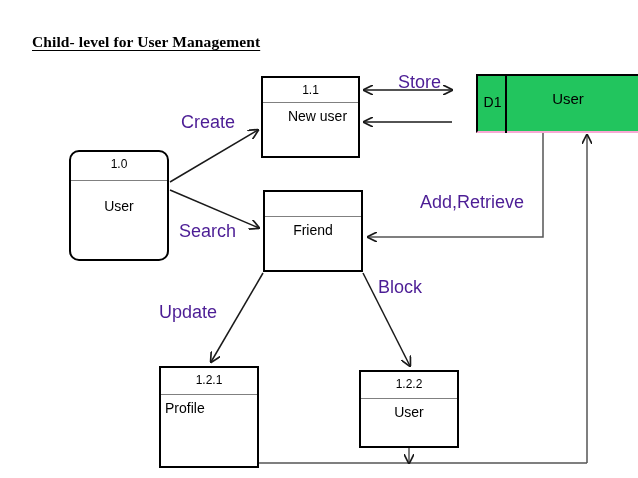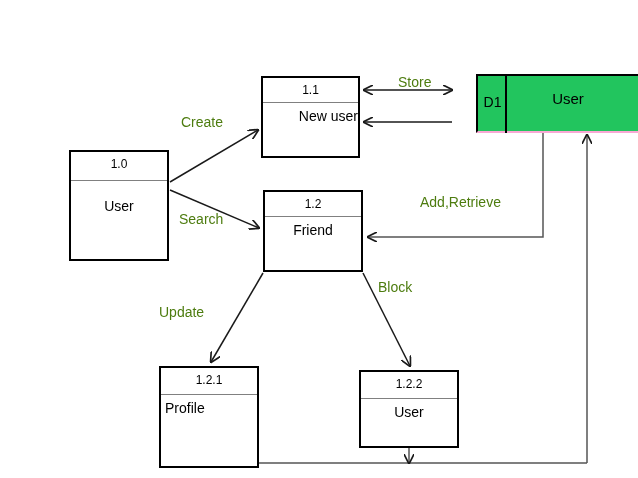--- a/index.html
+++ b/index.html
@@ -63,27 +63,27 @@
   }
   .node .name {
     position: absolute;
     left: 0;
     right: 0;
     text-align: center;
     font-size: 14px;
     line-height: 19px;
   }
   
-  #node-1-0 { left: 69px;  top: 150px; width: 100px; height: 111px; }
+  #node-1-0 { left: 69px;  top: 150px; width: 100px; height: 111px; border-radius: 10px; }
   #node-1-0 .divider { top: 28px; }
   #node-1-0 .name    { top: 45px; }
 
   #node-1-1 { left: 261px; top: 76px;  width: 99px;  height: 82px; }
   #node-1-1 .divider { top: 24px; }
-  #node-1-1 .name    { top: 29px; text-align: right; padding-left: 14px; }
+  #node-1-1 .name    { top: 29px; text-align: center; padding-left: 14px; }
 
   #node-1-2 { left: 263px; top: 190px; width: 100px; height: 82px; }
   #node-1-2 .divider { top: 24px; }
   #node-1-2 .name    { top: 29px; }
 
   #node-1-2-1 { left: 159px; top: 366px; width: 100px; height: 102px; }
   #node-1-2-1 .divider { top: 26px; }
   #node-1-2-1 .name    { top: 31px; text-align: left; padding-left: 4px; }
 
   #node-1-2-2 { left: 359px; top: 370px; width: 100px; height: 78px; padding-left: 16px; }
@@ -125,37 +125,38 @@
     left: 40px;
     top: 13px;
     width: 100px;
     text-align: center;
     font-size: 15px;
     line-height: 20px;
   }
   
   .flow-label {
     position: absolute;
-    font-size: 14px;
+    font-size: 18px;
     line-height: 18px;
     white-space: nowrap;
-    color: #4d7c0f;
+    color: #4c1d95;
   }
   #label-create      { left: 181px; top: 113px; }
   #label-store       { left: 398px; top: 73px;  }
-  #label-search      { left: 179px; top: 210px; }
+  #label-search      { left: 179px; top: 222px; }
   #label-addretrieve { left: 420px; top: 193px; }
   #label-block       { left: 378px; top: 278px; }
   #label-update      { left: 159px; top: 303px; }
 </style>
 </head>
 <body>
 
 <div id="canvas">
 
+  <div id="diagram-title">Child- level for User Management</div>
 
   <svg class="layer" viewBox="0 0 638 478" xmlns="http://www.w3.org/2000/svg">
     <defs>
       <marker id="arrow" viewBox="0 0 10 10" refX="9" refY="5" markerWidth="7" markerHeight="7" orient="auto-start-reverse">
         <path d="M 0 0 L 10 5 L 0 10" fill="none" stroke="#1a1a1a" stroke-width="1.6"></path>
       </marker>
       <marker id="arrow-start" viewBox="0 0 10 10" refX="9" refY="5" markerWidth="7" markerHeight="7" orient="auto-start-reverse">
         <path d="M 0 0 L 10 5 L 0 10" fill="none" stroke="#1a1a1a" stroke-width="1.6"></path>
       </marker>
     </defs>
@@ -187,21 +188,20 @@
     <div class="name">User</div>
   </div>
 
   <div class="node" id="node-1-1">
     <div class="num">1.1</div>
     <div class="divider"></div>
     <div class="name">New user</div>
   </div>
 
   <div class="node" id="node-1-2">
-    <div class="num">1.2</div>
     <div class="divider"></div>
     <div class="name">Friend</div>
   </div>
 
   <div class="node" id="node-1-2-1">
     <div class="num">1.2.1</div>
     <div class="divider"></div>
     <div class="name">Profile</div>
   </div>
 

